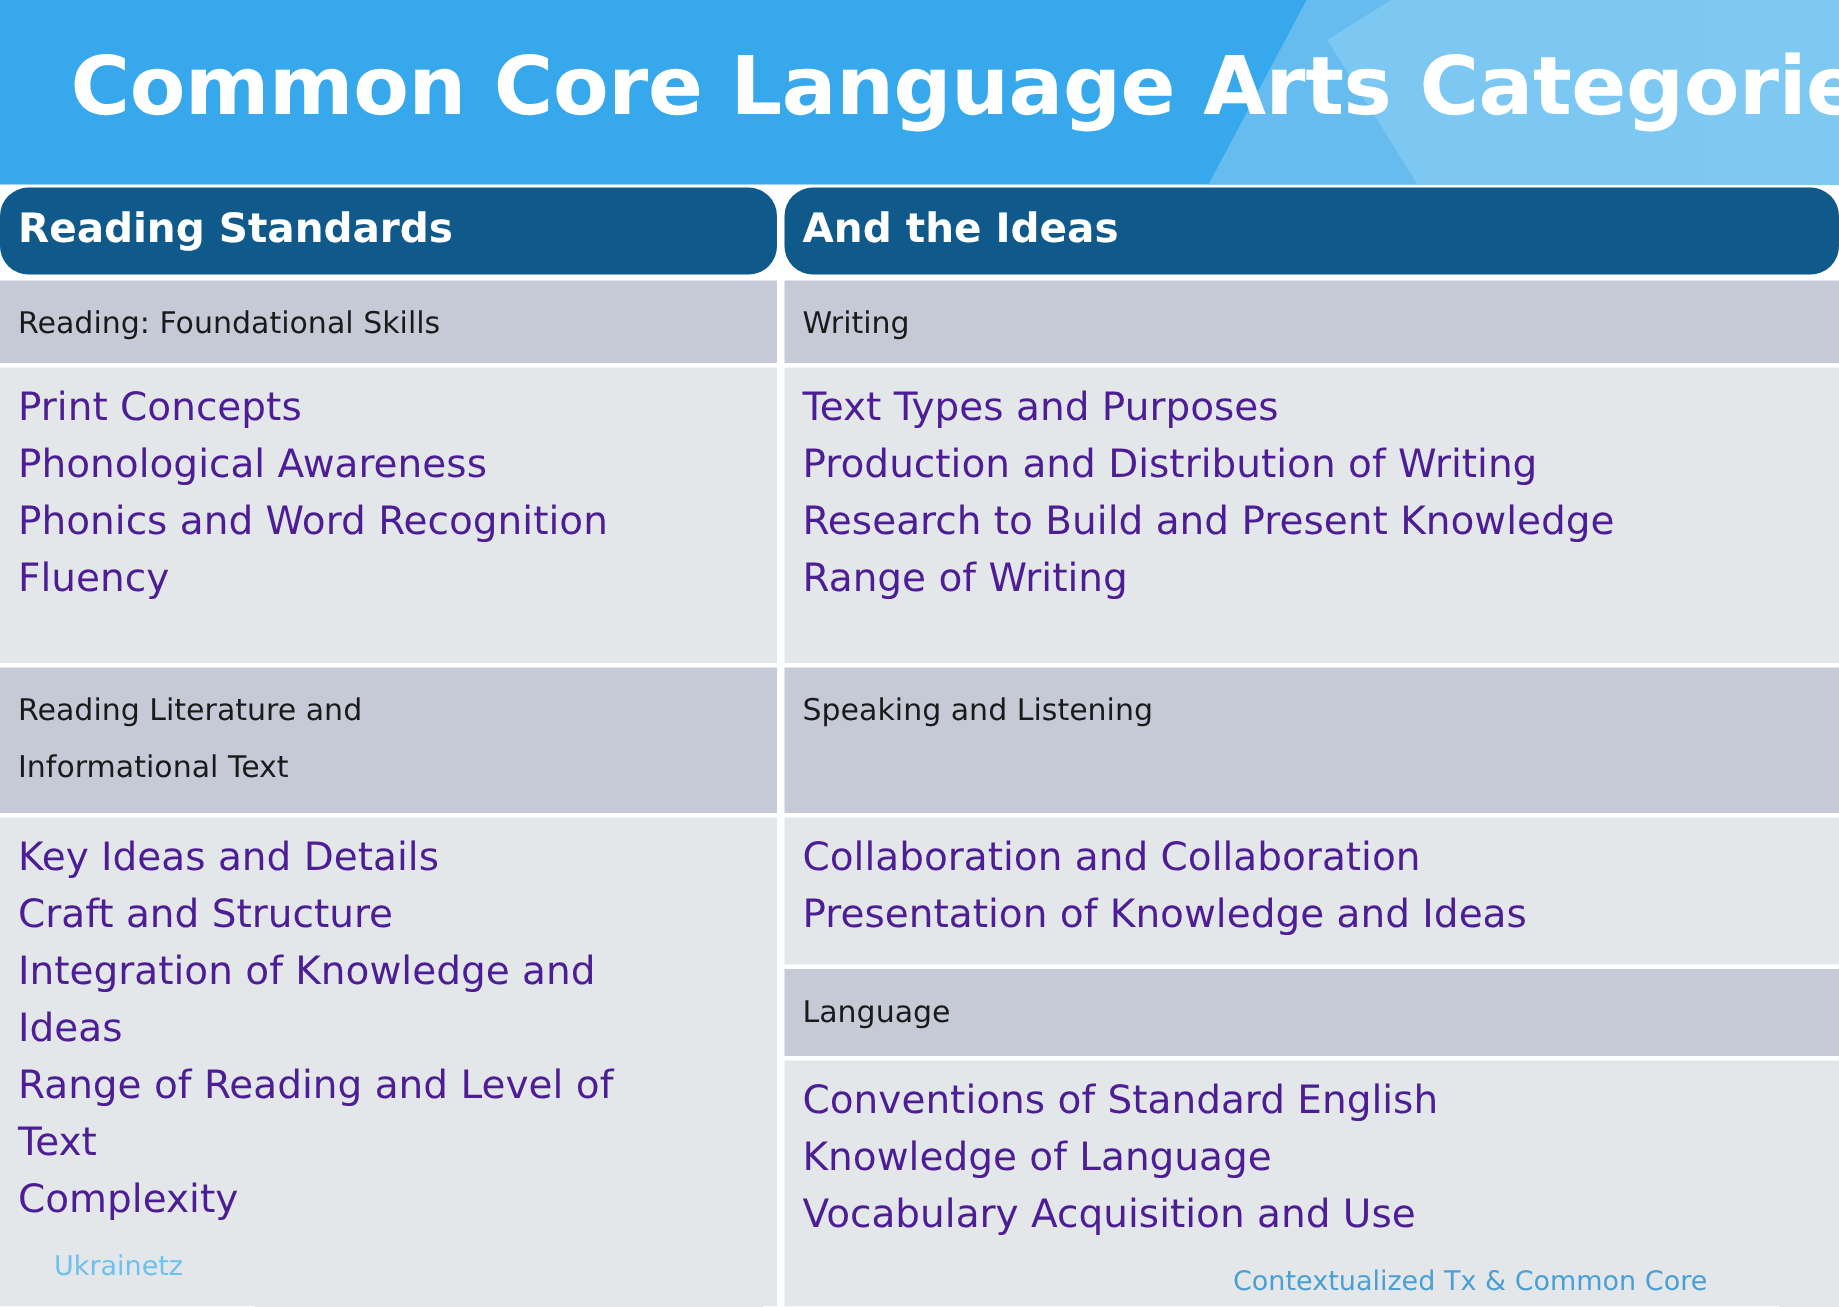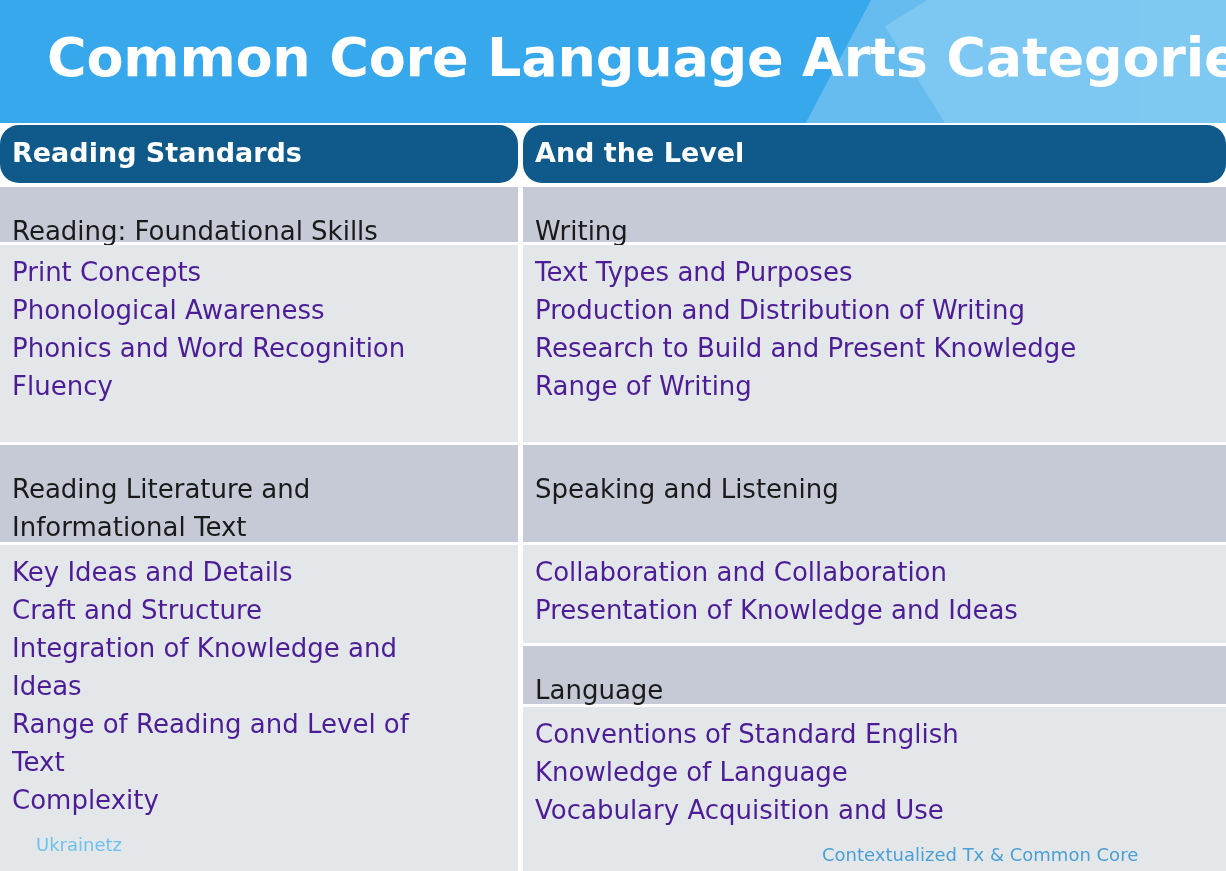--- a/index.html
+++ b/index.html
@@ -92,24 +92,24 @@
     background: #0f5a8a;
     color: #ffffff;
     font-size: 27px;
     font-weight: bold;
     padding-top: 12px;
     border-radius: 19px;
   }
   .cell.sub {
     background: #c6cad6;
     color: #1a1a1a;
-    font-size: 26px;
+    font-size: 20px;
     font-weight: normal;
     line-height: 38px;
-    padding-top: 25px;
+    padding-top: 9px;
   }
   .cell.body {
     background: #e4e7ea;
     color: #4c1d95;
     font-size: 26px;
     line-height: 38px;
     padding-top: 8px;
   }
   .cell .line { white-space: nowrap; }
 
@@ -180,21 +180,21 @@
         <div class="line">Integration of Knowledge and</div>
         <div class="line">Ideas</div>
         <div class="line">Range of Reading and Level of</div>
         <div class="line">Text</div>
         <div class="line">Complexity</div>
       </div>
     </div>
 
     <div class="col col-right">
 
-      <div class="cell head" id="rc-head">And the Level</div>
+      <div class="cell head" id="rc-head">And the Ideas</div>
 
       <div class="cell sub" id="rc-sub1">
         <div class="line">Writing</div>
       </div>
 
       <div class="cell body" id="rc-body1">
         <div class="line">Text Types and Purposes</div>
         <div class="line">Production and Distribution of Writing</div>
         <div class="line">Research to Build and Present Knowledge</div>
         <div class="line">Range of Writing</div>

